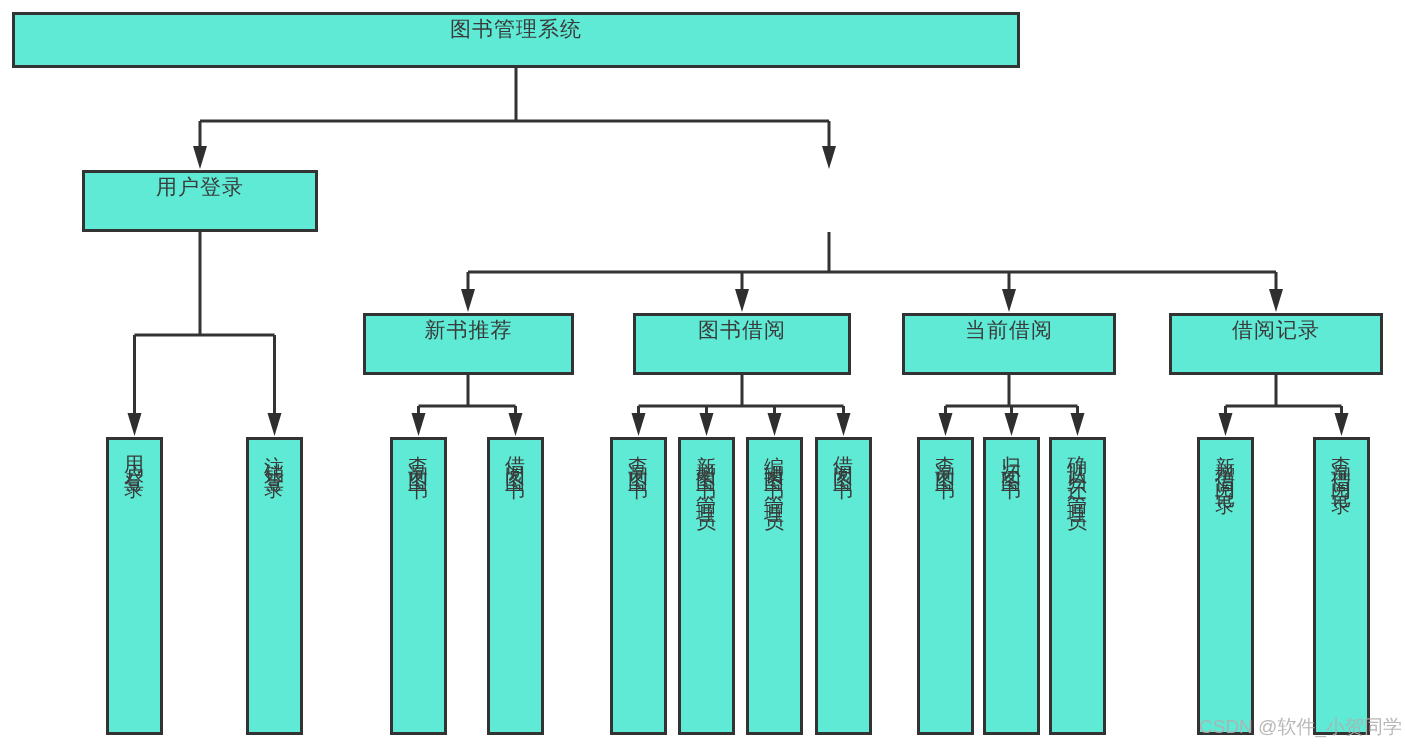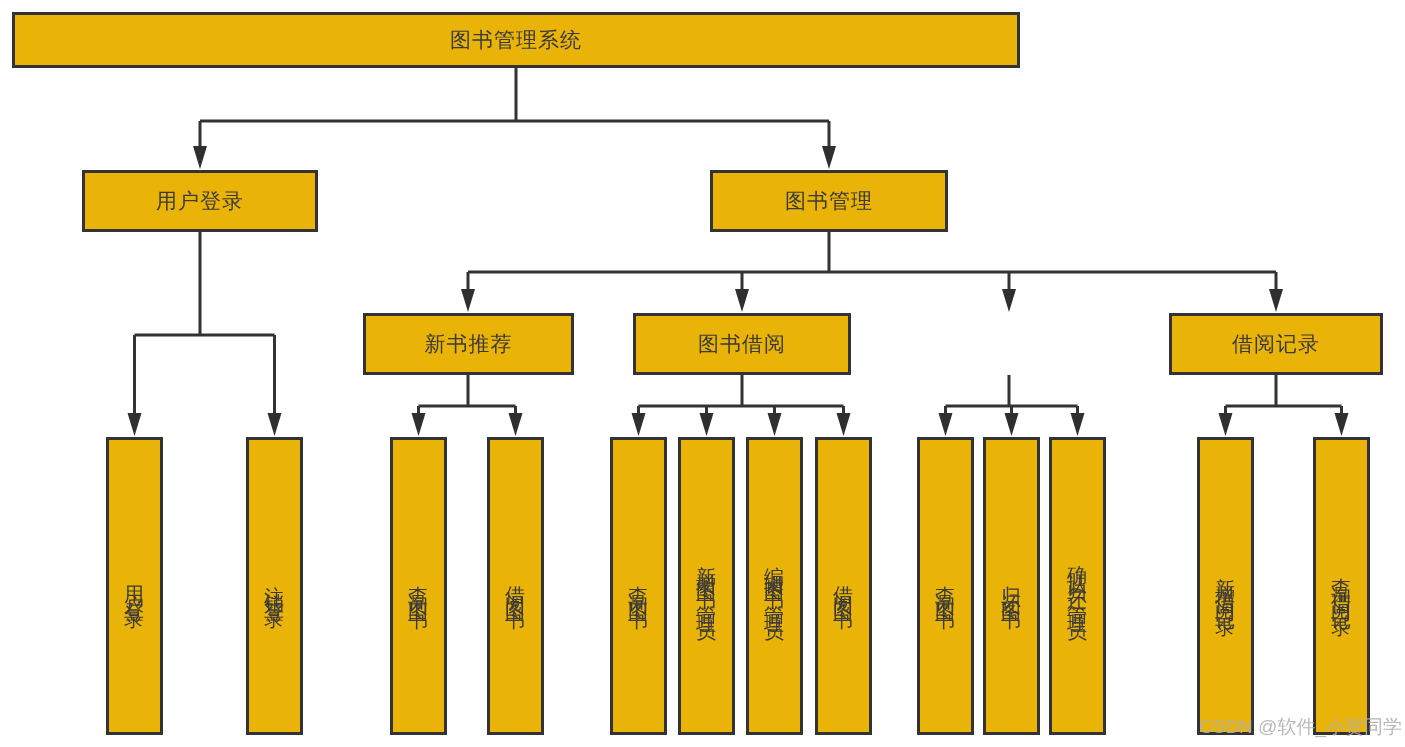--- a/index.html
+++ b/index.html
@@ -19,23 +19,22 @@
     position: absolute;
     left: 0; top: 0;
     width: 1405px;
     height: 747px;
     z-index: 1;
   }
   .node {
     position: absolute;
     box-sizing: border-box;
     border: 3px solid #333333;
-    background: #eab308;
+    background: #5eead4;
     display: flex;
-    align-items: center;
     justify-content: center;
     z-index: 2;
   }
   .node.h span {
     font-size: 21px;
     color: #3a3a3a;
     letter-spacing: 1px;
     white-space: nowrap;
   }
   .node.v span {
@@ -108,29 +107,29 @@
     </g>
   </svg>
 
   <div class="node h" style="left:12px; top:12px; width:1008px; height:56px;">
     <span>图书管理系统</span>
   </div>
 
   <div class="node h" style="left:82px; top:170px; width:236px; height:62px;">
     <span>用户登录</span>
   </div>
-  <div class="node h" style="left:710px; top:170px; width:238px; height:62px;">
-    <span>图书管理</span>
-  </div>
 
   <div class="node h" style="left:363px; top:313px; width:211px; height:62px;">
     <span>新书推荐</span>
   </div>
   <div class="node h" style="left:633px; top:313px; width:218px; height:62px;">
     <span>图书借阅</span>
+  </div>
+  <div class="node h" style="left:902px; top:313px; width:214px; height:62px;">
+    <span>当前借阅</span>
   </div>
   <div class="node h" style="left:1169px; top:313px; width:214px; height:62px;">
     <span>借阅记录</span>
   </div>
 
   <div class="node v leaf" style="left:106px;">
     <span>用户登录</span>
   </div>
   <div class="node v leaf" style="left:246px;">
     <span>注销登录</span>

